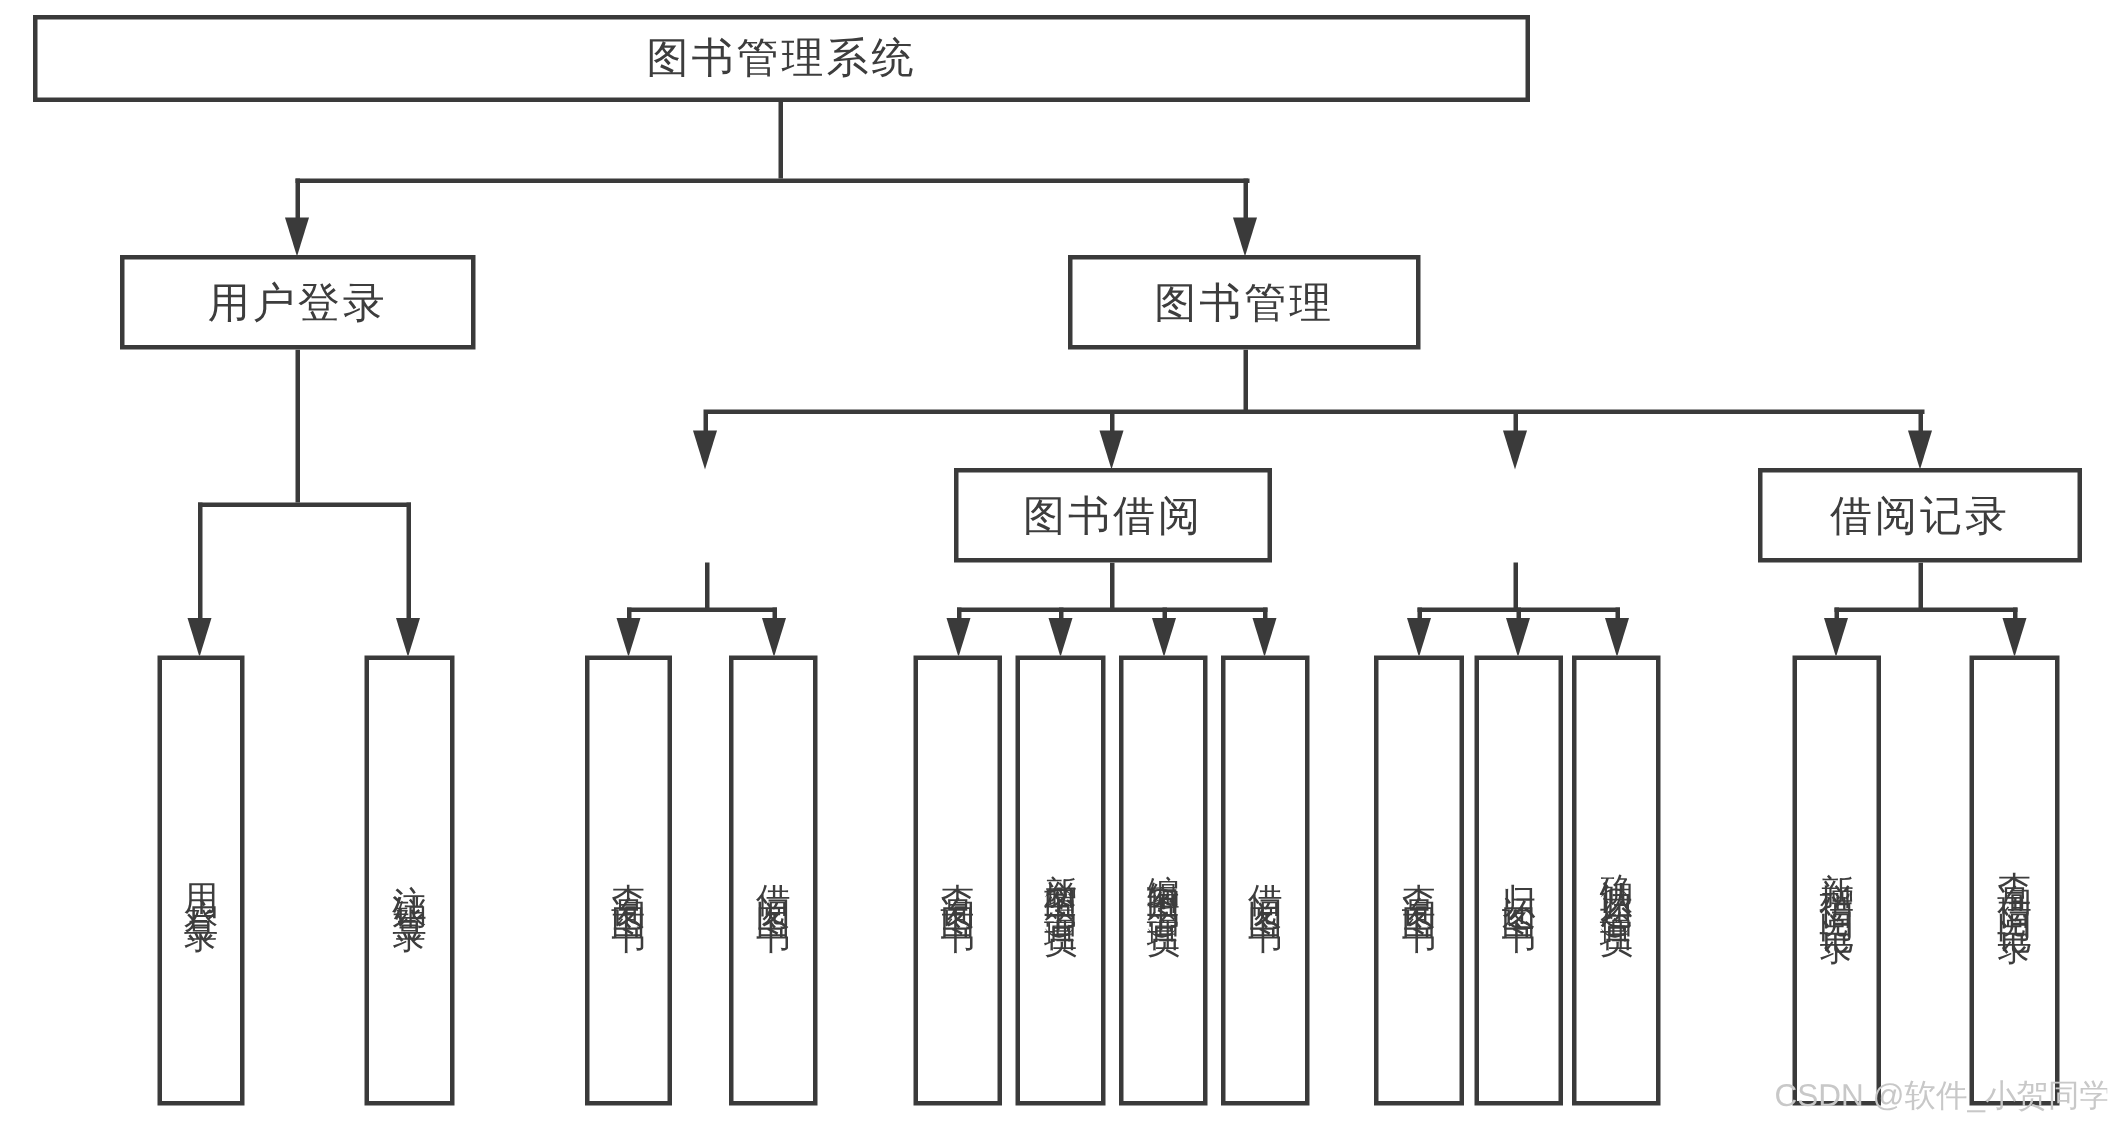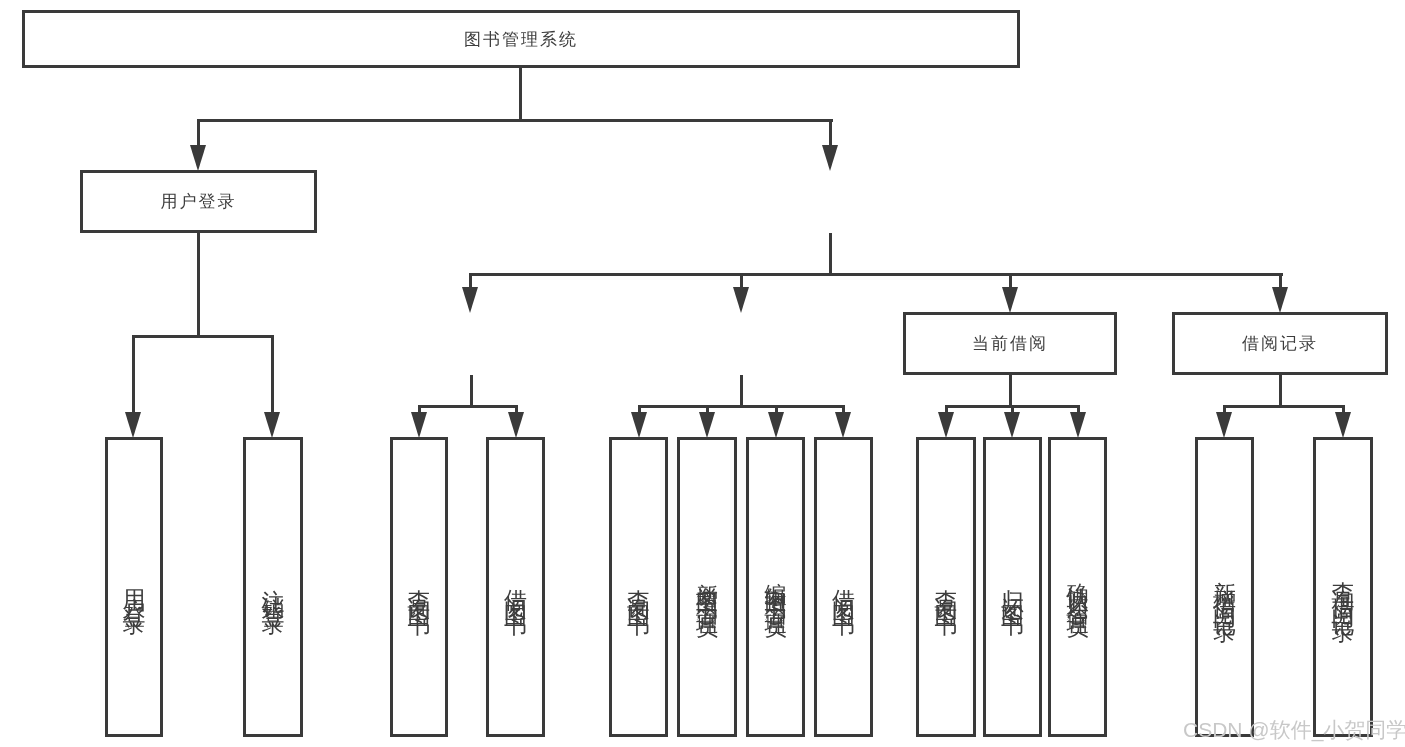--- a/index.html
+++ b/index.html
@@ -6,21 +6,21 @@
   .canvas {
     position:relative; width:1405px; height:747px; background:#ffffff;
     font-family:"Liberation Sans", sans-serif; overflow:hidden;
   }
   .node {
     position:absolute; box-sizing:border-box;
     border:3px solid var(--line,#3a3a3a); background:#ffffff;
     display:flex; align-items:center; justify-content:center;
     color:var(--text,#3d3d3d);
   }
-  .h-node { font-size:17px; letter-spacing:2px; }
+  .h-node { font-size:28px; letter-spacing:2px; }
   .v-node {
     writing-mode:vertical-rl; text-orientation:mixed;
     font-size:23px; letter-spacing:8px; line-height:1;
   }
   .v-node.long { font-size:22px; letter-spacing:5px; }
   .h-line { position:absolute; height:3px; background:var(--line,#3a3a3a); }
   .v-line { position:absolute; width:3px;  background:var(--line,#3a3a3a); }
   .arrow {
     position:absolute; width:0; height:0;
     border-left:8px solid transparent; border-right:8px solid transparent;
@@ -95,23 +95,26 @@
   <div class="v-line" style="left:1342px;top:405px;height:10px"></div>
   <div class="arrow" style="left:1335px;top:412px"></div>
 
   <div class="node h-node" style="left:22px;top:10px;width:998px;height:58px">
     <span>图书管理系统</span>
   </div>
 
   <div class="node h-node" style="left:80px;top:170px;width:237px;height:63px">
     <span>用户登录</span>
   </div>
+  <div class="node h-node" style="left:712px;top:170px;width:235px;height:63px">
+    <span>图书管理</span>
+  </div>
 
-  <div class="node h-node" style="left:903px;top:312px;width:214px;height:63px">
-    <span>当前借阅</span>
+  <div class="node h-node" style="left:636px;top:312px;width:212px;height:63px">
+    <span>图书借阅</span>
   </div>
   <div class="node h-node" style="left:1172px;top:312px;width:216px;height:63px">
     <span>借阅记录</span>
   </div>
 
   <div class="node v-node" style="left:105px;top:437px;width:58px;height:300px">
     <span>用户登录</span>
   </div>
   <div class="node v-node" style="left:243px;top:437px;width:60px;height:300px">
     <span>注销登录</span>

